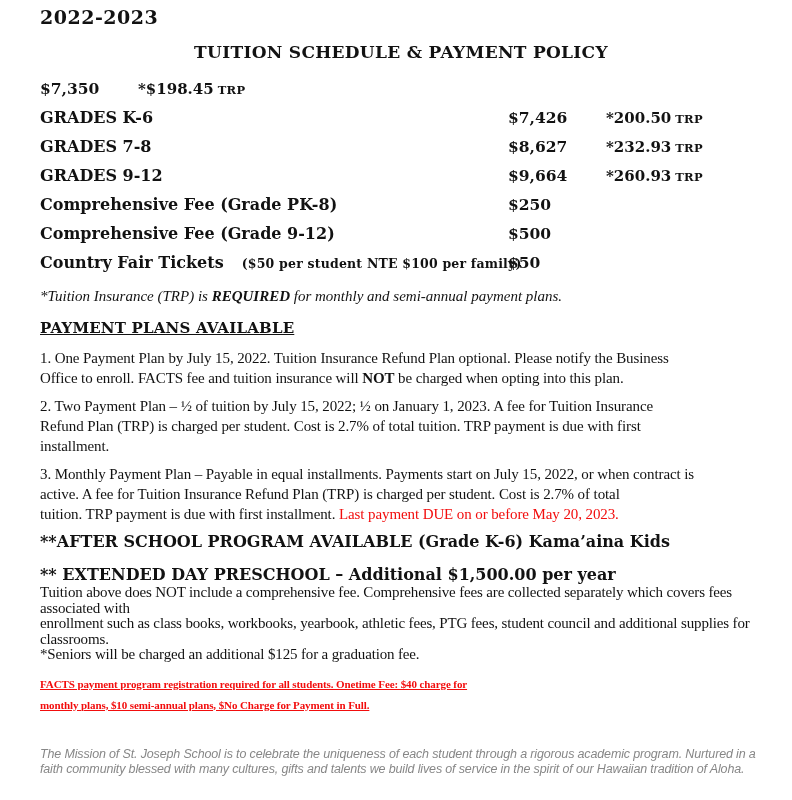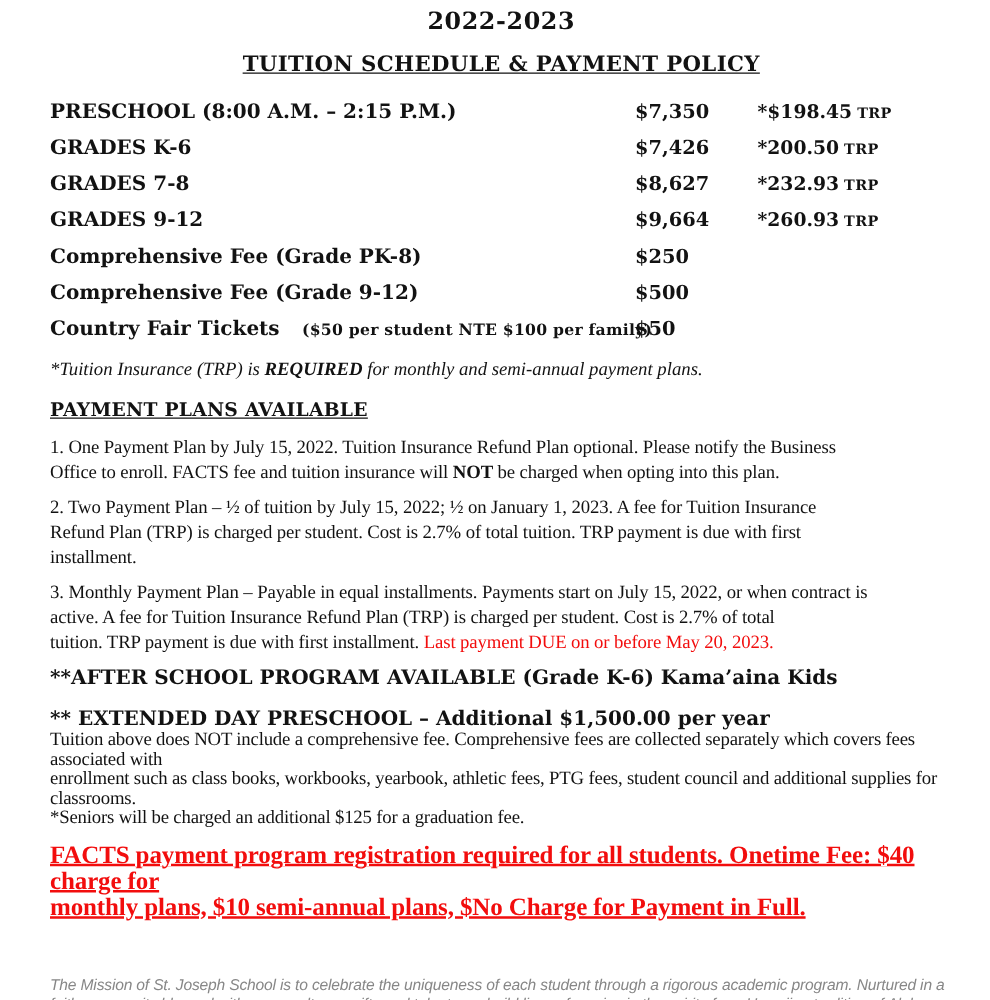--- a/index.html
+++ b/index.html
@@ -7,29 +7,28 @@
     position:relative;
     width:792px;height:800px;
     background:#ffffff;
     color:var(--ink,#121212);
     font-family:"DejaVu Serif",serif;
     overflow:hidden;
     box-sizing:border-box;
     padding:6px 30px 0 40px;
   }
   .title{
-    text-align:center;
+    text-align:left;
     font-size:19px;font-weight:bold;letter-spacing:.5px;
     line-height:22px;
   }
   .subtitle{
     text-align:center;
     margin-top:13px;
     font-size:17px;font-weight:bold;letter-spacing:.3px;
-    text-decoration:underline;
     line-height:22px;
   }
   .tuition-table{margin-top:11px;}
   .t-row{display:flex;align-items:center;height:29px;}
   .t-label{width:468px;font-weight:bold;font-size:16px;white-space:nowrap;}
   .t-label-note{font-size:12.5px;font-weight:bold;margin-left:18px;letter-spacing:.2px;}
   .t-amount{width:98px;font-weight:bold;font-size:15.5px;}
   .t-trp{font-weight:bold;font-size:15px;white-space:nowrap;}
   .t-trp-unit{font-size:11.5px;margin-left:4px;letter-spacing:.3px;}
   .note{
@@ -59,48 +58,47 @@
   .subhead.first{margin-top:8px;}
   .subhead.second{margin-top:13px;}
   .fine-print{
     font-family:Liberation Serif, serif;
     font-size:15px;line-height:15.5px;letter-spacing:-0.15px;
     white-space:pre-line;
   }
   .facts{
     margin-top:11px;
     font-family:"Liberation Serif",serif;
-    font-size:20px;line-height:21px;font-weight:bold;
+    font-size:11px;line-height:21px;font-weight:bold;
     color:var(--alert-red,#f20d0d);
     text-decoration:underline;
     white-space:pre-line;
     letter-spacing:-0.1px;
   }
   .mission{
-    margin-top:44px;
+    margin-top:31px;
     font-family:"Liberation Sans",sans-serif;
     font-style:italic;
     font-size:12.5px;line-height:15.5px;letter-spacing:-0.15px;
     color:var(--mission-gray,#878787);
     white-space:pre-line;
   }
 </style>
 </head>
 <body>
 
 <div class="page">
 
   <div class="title">2022-2023</div>
 
   <div class="subtitle">TUITION SCHEDULE &amp; PAYMENT POLICY</div>
 
   <div class="tuition-table">
 
     <div class="t-row">
-      <span class="t-label"><span>PRESCHOOL (8:00 A.M. – 2:15 P.M.)</span><span class="t-label-note"></span></span>
       <span class="t-amount">$7,350</span>
       <span class="t-trp"><span>*$198.45</span><span class="t-trp-unit">TRP</span></span>
     </div>
 
     <div class="t-row">
       <span class="t-label"><span>GRADES K-6</span><span class="t-label-note"></span></span>
       <span class="t-amount">$7,426</span>
       <span class="t-trp"><span>*200.50</span><span class="t-trp-unit">TRP</span></span>
     </div>
 

